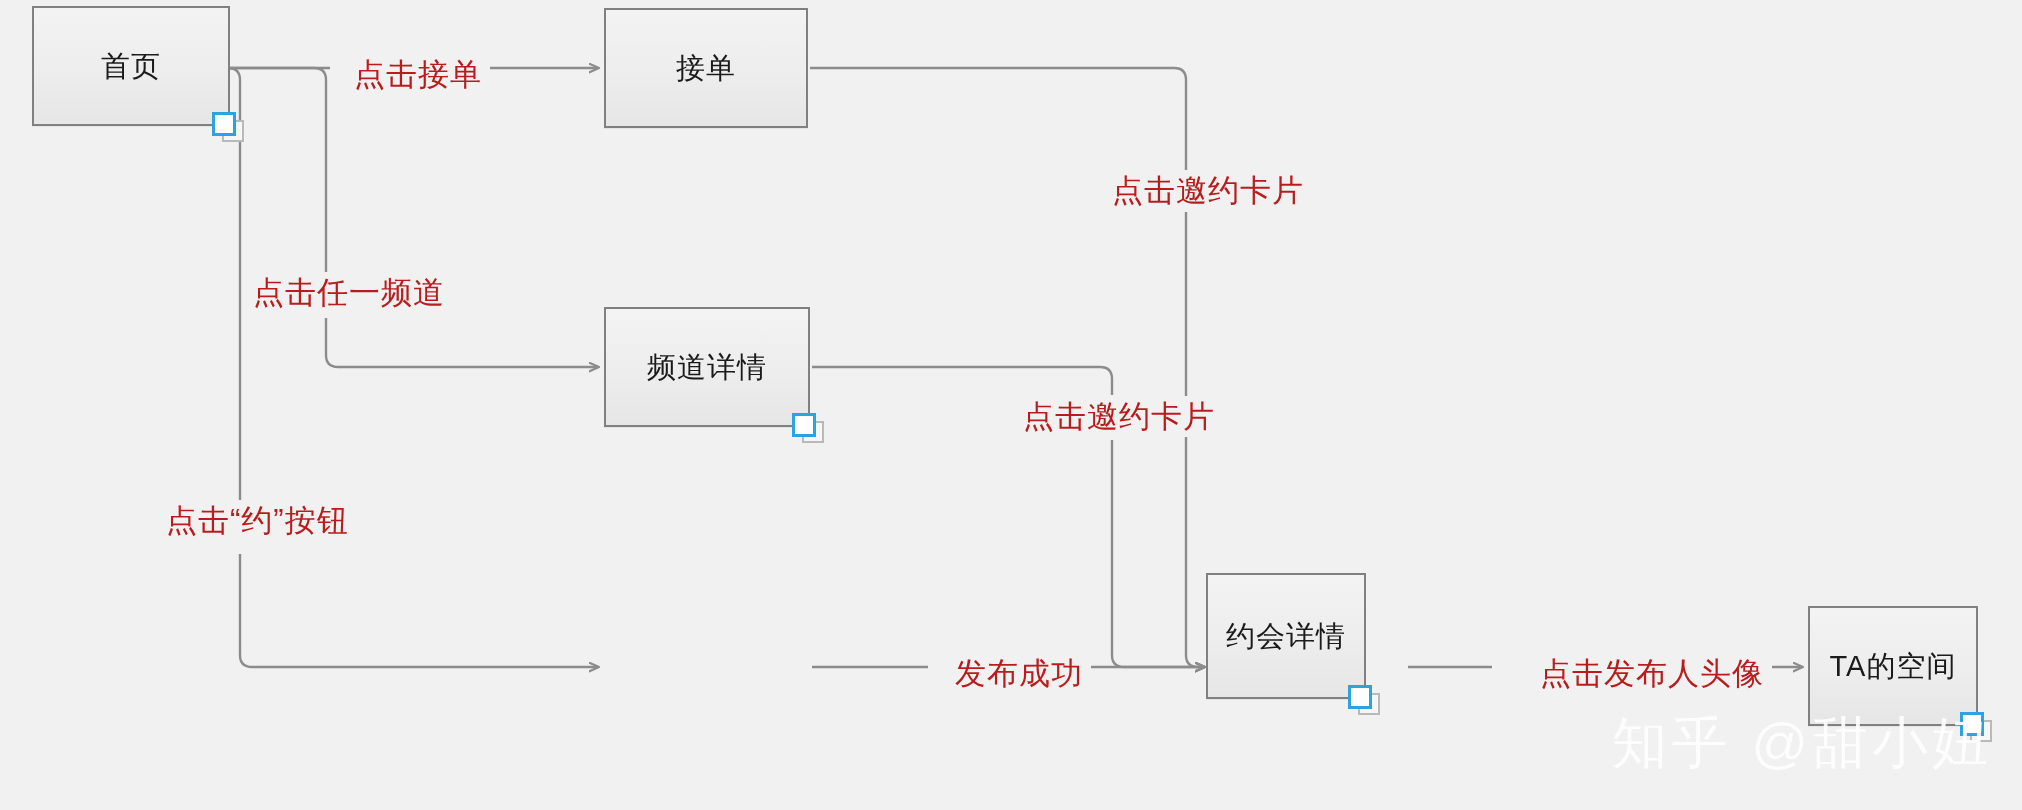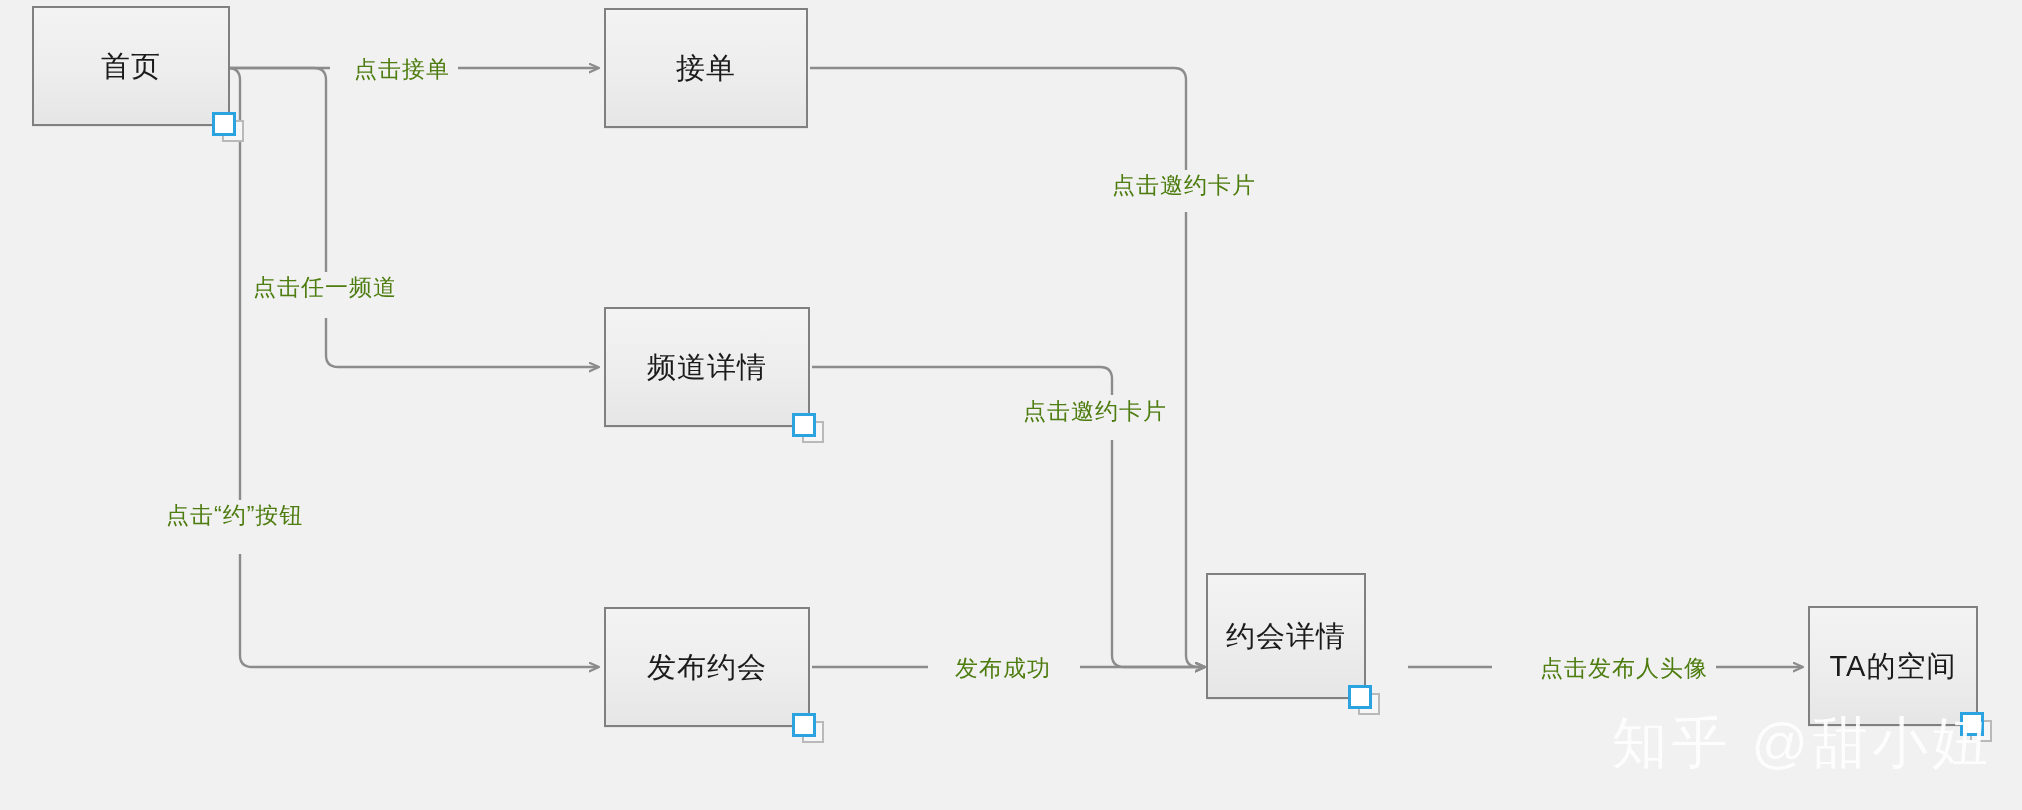--- a/index.html
+++ b/index.html
@@ -73,22 +73,22 @@
     width: 24px;
     height: 24px;
     box-sizing: border-box;
     border: 3px solid #2aa3e0;
     background: #ffffff;
   }
 
   
   .edge-label {
     position: absolute;
-    font-size: 23px;
-    color: #4d7c0f;
+    font-size: 31px;
+    color: #b91c1c;
     white-space: nowrap;
     letter-spacing: 1px;
     background: #f1f1f1;
     padding: 2px 8px;
     line-height: 1.2;
   }
 
   
   .watermark {
     position: absolute;
@@ -146,27 +146,20 @@
   </div>
 
   <div class="node" style="left:604px; top:307px; width:206px; height:120px;">
     <span class="node-label">频道详情</span>
     <span class="shape-badge">
       <span class="sq-back"></span>
       <span class="sq-front"></span>
     </span>
   </div>
 
-  <div class="node" style="left:604px; top:607px; width:206px; height:120px;">
-    <span class="node-label">发布约会</span>
-    <span class="shape-badge">
-      <span class="sq-back"></span>
-      <span class="sq-front"></span>
-    </span>
-  </div>
 
   <div class="node" style="left:1206px; top:573px; width:160px; height:126px;">
     <span class="node-label">约会详情</span>
     <span class="shape-badge">
       <span class="sq-back"></span>
       <span class="sq-front"></span>
     </span>
   </div>
 
   <div class="node" style="left:1808px; top:606px; width:170px; height:120px;">

